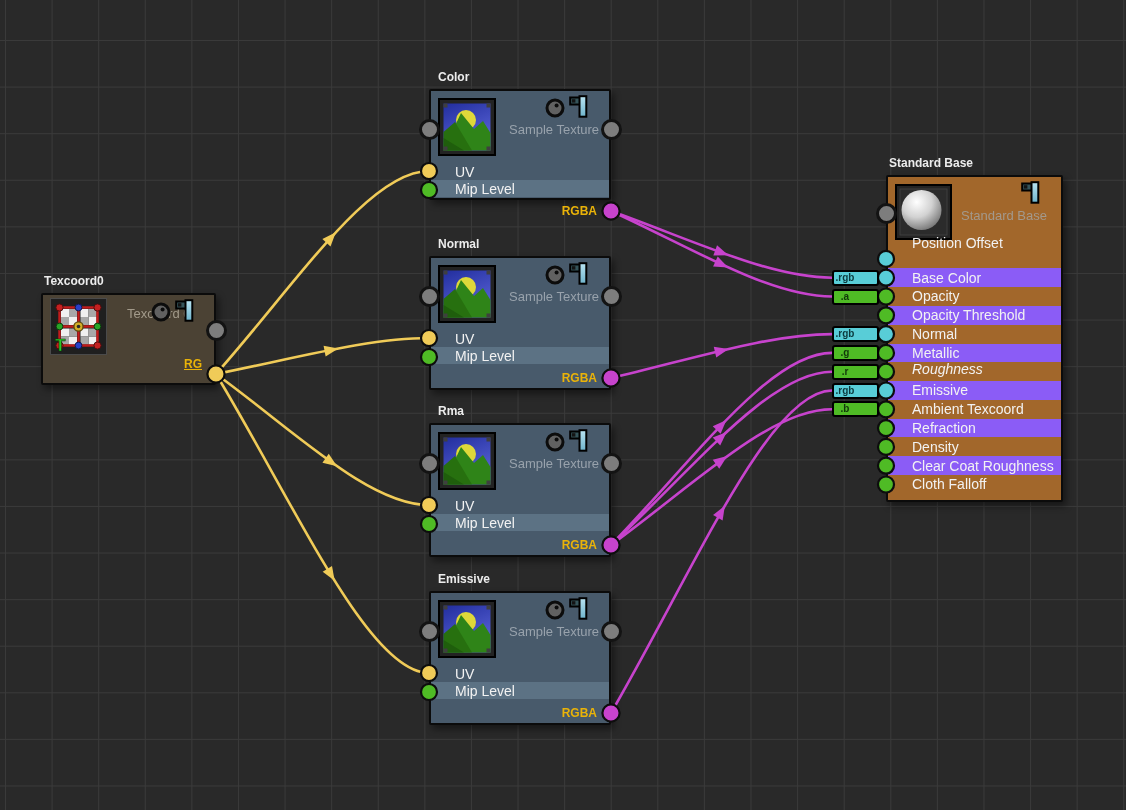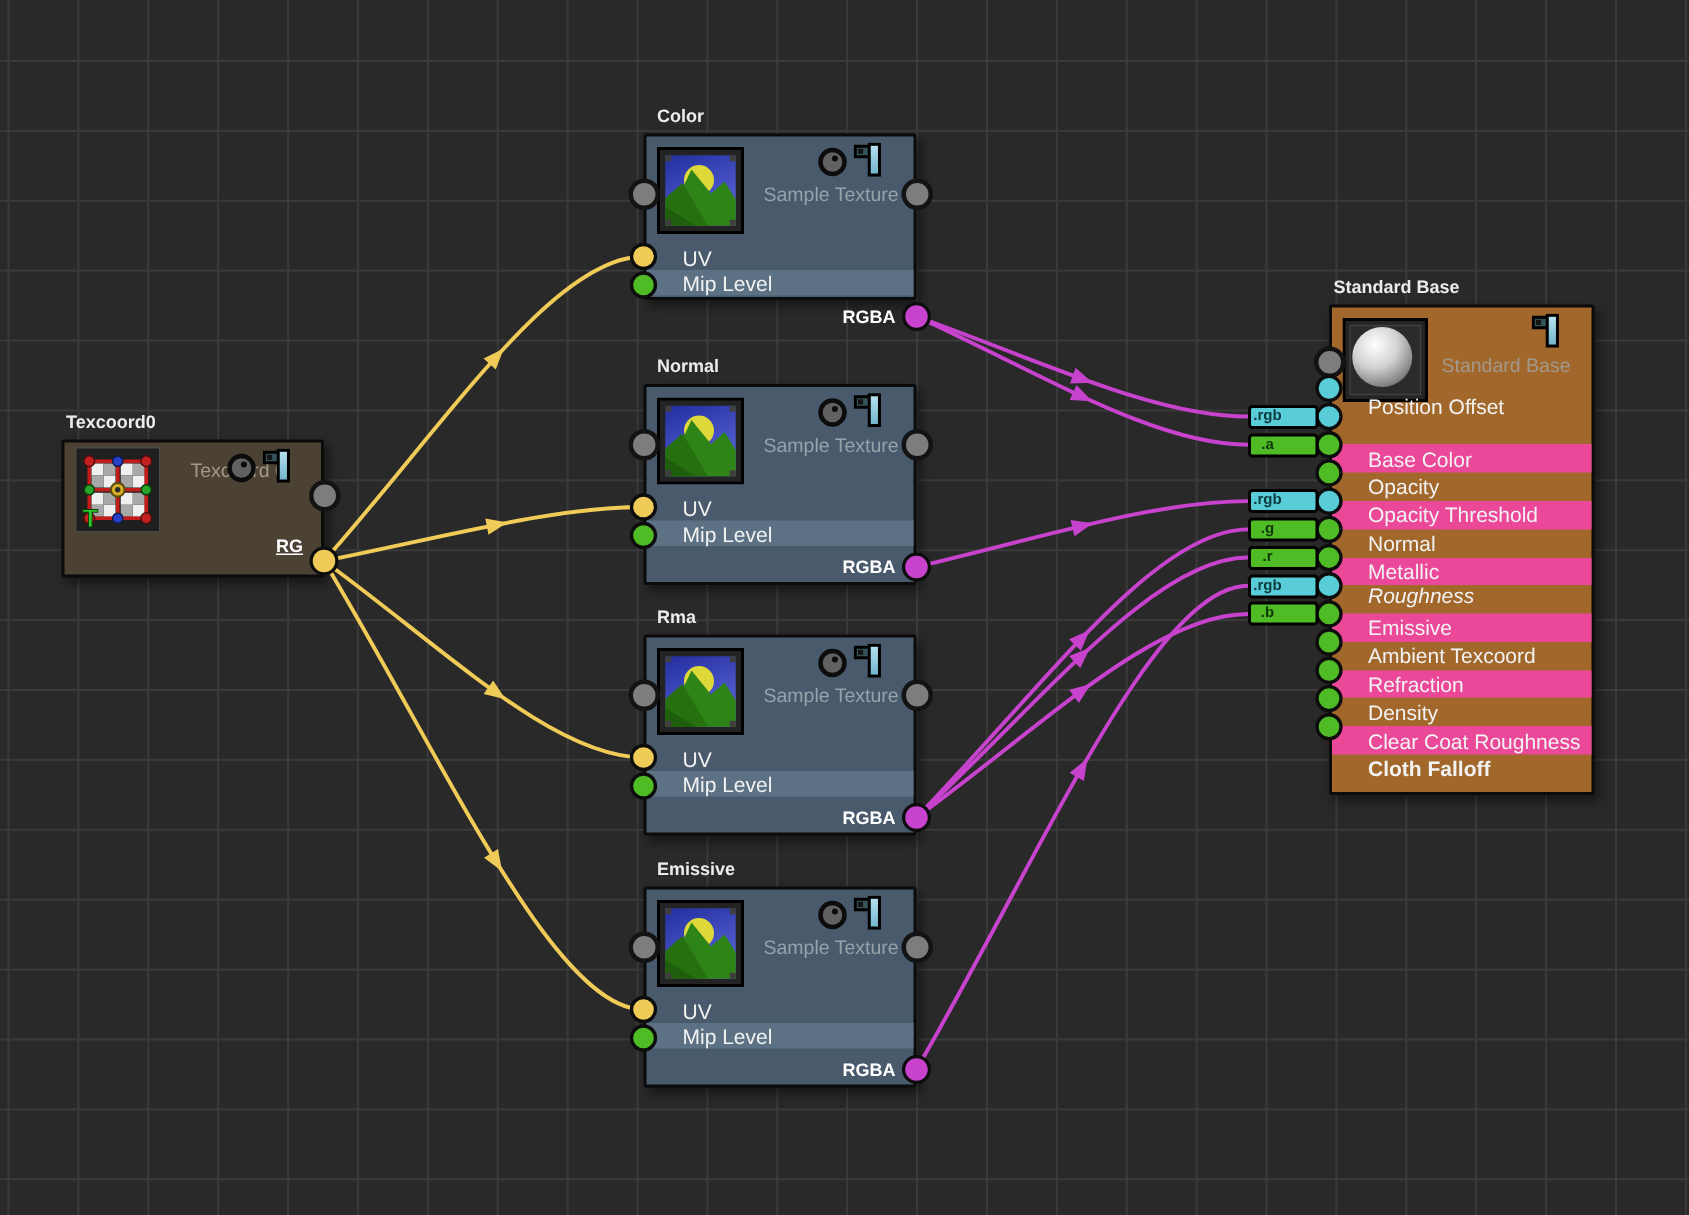--- a/index.html
+++ b/index.html
@@ -14,40 +14,40 @@
     font-family:"Liberation Sans","DejaVu Sans",sans-serif;
   }
   .node{
     position:absolute;box-sizing:border-box;
     border:2px solid #0b0b0b;border-radius:2px;
     box-shadow:3px 4px 7px rgba(0,0,0,.45);
     z-index:1;
   }
   .node.texcoord{background:#4b4234;}
   .node.sample-texture{background:#485a6b;}
-  .node.standard-base{background:#a2672b;margin-top:28px;}
+  .node.standard-base{background:#a2672b;}
   .node-title{
     position:absolute;top:-21px;left:1px;height:16px;
     font-size:12px;font-weight:700;color:#ececec;white-space:nowrap;
   }
   .sample-texture .node-title{left:7px;}
   .node-label{position:absolute;font-size:13px;white-space:nowrap;}
   .sample-texture .node-label{color:#98a2ac;}
   .texcoord .node-label{color:#a29a8a;}
   .standard-base .node-label{color:#a3998c;}
   .row{
     position:absolute;left:0;right:0;box-sizing:border-box;
     display:flex;align-items:center;padding-left:24px;
     font-size:14px;color:#f2f2f2;white-space:nowrap;
   }
   .row.light-blue{background:#5c7284;}
-  .row.light-orange{background:#ec4899;}
+  .row.light-orange{background:#8b5cf6;}
   .out-label{
     position:absolute;right:12px;height:18px;line-height:18px;
-    font-size:12px;font-weight:700;color:#ffffff;
+    font-size:12px;font-weight:700;color:#eab308;
   }
   .slot{
     position:absolute;width:21px;height:21px;border-radius:50%;
     background:#7d7d7d;border:3px solid #131313;box-sizing:border-box;
   }
   .thumb,.hicon{position:absolute;}
   .pill{
     position:absolute;width:47px;height:16px;box-sizing:border-box;
     border:2px solid #000;border-radius:3px;
     font-size:10px;font-weight:700;text-align:center;
@@ -357,21 +357,21 @@
         </div>
         <div class="row light-orange" style="top: 241.7px; height: 18.8px;">
           <span>Refraction</span>
         </div>
         <div class="row" style="top: 260.5px; height: 18.8px;">
           <span>Density</span>
         </div>
         <div class="row light-orange" style="top: 279.3px; height: 18.8px;">
           <span>Clear Coat Roughness</span>
         </div>
-        <div class="row" style="top: 298.1px; height: 18.8px; font-weight: bold;">
+        <div class="row" style="top: 298.1px; height: 18.8px;">
           <span>Cloth Falloff</span>
         </div>
       </div>
     </div>
   <svg id="wires" width="1126" height="810">
       <path d="M 216 374 C 296.94 282.65, 369.36 171, 429 171" fill="none" stroke="#f0cb58" stroke-width="2.6"></path>
       <polygon points="335.88866000415874,232.34226962559597 330.49389775428364,246.38315778366214 322.3793622394781,238.95656277794384" fill="#f0cb58"></polygon>
       <path d="M 216 374 C 296.94 357.8, 369.36 338, 429 338" fill="none" stroke="#f0cb58" stroke-width="2.6"></path>
       <polygon points="338.3414179392663,348.4031678794064 325.64332112845835,356.4659426736908 323.5508019626421,345.6668055071996" fill="#f0cb58"></polygon>
       <path d="M 216 374 C 296.94 432.95, 369.36 505, 429 505" fill="none" stroke="#f0cb58" stroke-width="2.6"></path>

